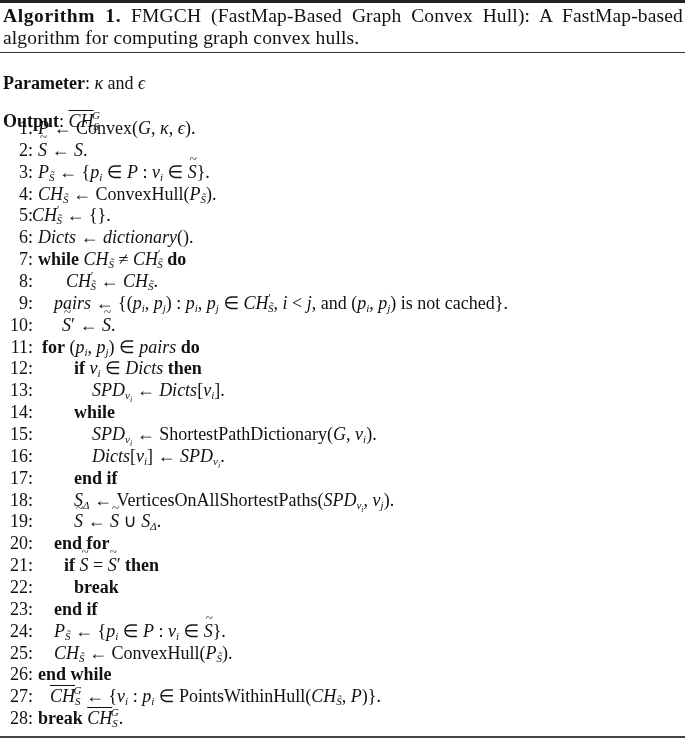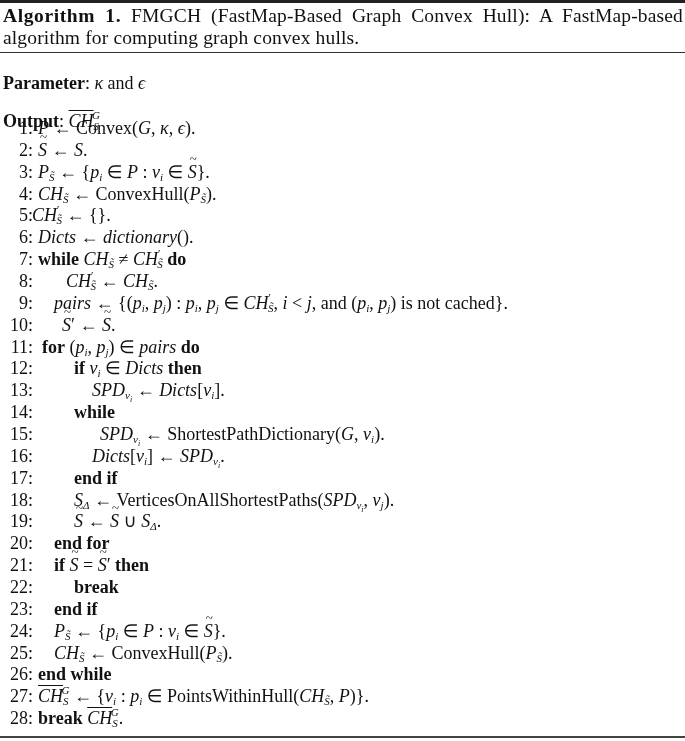--- a/index.html
+++ b/index.html
@@ -101,21 +101,21 @@
   <div class="line" style="top:379px">
       <span class="ln">13:</span>
       <span class="code" style="left:92px"><span class="m">SPD</span><sub class="m">v<sub style="font-size:8px">i</sub></sub> ← <span class="m">Dicts</span>[<span class="m">v</span><sub class="m">i</sub>].</span>
     </div>
   <div class="line" style="top:401px">
       <span class="ln">14:</span>
       <span class="code" style="left:74px"><span class="kw">while</span></span>
     </div>
   <div class="line" style="top:423px">
       <span class="ln">15:</span>
-      <span class="code" style="left:100px"><span class="m">SPD</span><sub class="m">v<sub style="font-size:8px">i</sub></sub> ← <span>ShortestPathDictionary</span>(<span class="m">G</span>, <span class="m">v</span><sub class="m">i</sub>).</span>
+      <span class="code" style="left:92px"><span class="m">SPD</span><sub class="m">v<sub style="font-size:8px">i</sub></sub> ← <span>ShortestPathDictionary</span>(<span class="m">G</span>, <span class="m">v</span><sub class="m">i</sub>).</span>
     </div>
   <div class="line" style="top:445px">
       <span class="ln">16:</span>
       <span class="code" style="left:92px"><span class="m">Dicts</span>[<span class="m">v</span><sub class="m">i</sub>] ← <span class="m">SPD</span><sub class="m">v<sub style="font-size:8px">i</sub></sub>.</span>
     </div>
   <div class="line" style="top:467px">
       <span class="ln">17:</span>
       <span class="code" style="left:74px"><span class="kw">end if</span></span>
     </div>
   <div class="line" style="top:489px">
@@ -125,21 +125,21 @@
   <div class="line" style="top:510px">
       <span class="ln">19:</span>
       <span class="code" style="left:74px"><span class="m tl">S</span> ← <span class="m tl">S</span> ∪ <span class="m">S</span><sub class="m">Δ</sub>.</span>
     </div>
   <div class="line" style="top:532px">
       <span class="ln">20:</span>
       <span class="code" style="left:54px"><span class="kw">end for</span></span>
     </div>
   <div class="line" style="top:554px">
       <span class="ln">21:</span>
-      <span class="code" style="left:54px"><span class="kw">if</span> <span class="m tl">S</span> = <span class="m tl">S</span>′ <span class="kw">then</span></span>
+      <span class="code" style="left:64px"><span class="kw">if</span> <span class="m tl">S</span> = <span class="m tl">S</span>′ <span class="kw">then</span></span>
     </div>
   <div class="line" style="top:576px">
       <span class="ln">22:</span>
       <span class="code" style="left:74px"><span class="kw">break</span></span>
     </div>
   <div class="line" style="top:598px">
       <span class="ln">23:</span>
       <span class="code" style="left:54px"><span class="kw">end if</span></span>
     </div>
   <div class="line" style="top:620px">
@@ -149,21 +149,21 @@
   <div class="line" style="top:642px">
       <span class="ln">25:</span>
       <span class="code" style="left:54px"><span class="m">CH</span><sub class="m">S̃</sub> ← <span>ConvexHull</span>(<span class="m">P</span><sub class="m">S̃</sub>).</span>
     </div>
   <div class="line" style="top:663px">
       <span class="ln">26:</span>
       <span class="code" style="left:38px"><span class="kw">end while</span></span>
     </div>
   <div class="line" style="top:685px">
       <span class="ln">27:</span>
-      <span class="code" style="left:38px"><span class="m ov">CH</span><sub class="m">S</sub><sup class="m" style="margin-left:-7px">G</sup> ← {<span class="m">v</span><sub class="m">i</sub> : <span class="m">p</span><sub class="m">i</sub> ∈ <span>PointsWithinHull</span>(<span class="m">CH</span><sub class="m">S̃</sub>, <span class="m">P</span>)}.</span>
+      <span class="code" style="left:50px"><span class="m ov">CH</span><sub class="m">S</sub><sup class="m" style="margin-left:-7px">G</sup> ← {<span class="m">v</span><sub class="m">i</sub> : <span class="m">p</span><sub class="m">i</sub> ∈ <span>PointsWithinHull</span>(<span class="m">CH</span><sub class="m">S̃</sub>, <span class="m">P</span>)}.</span>
     </div>
   <div class="line" style="top:707px">
       <span class="ln">28:</span>
       <span class="code" style="left:38px"><span class="kw">break</span> <span class="m ov">CH</span><sub class="m">S</sub><sup class="m" style="margin-left:-7px">G</sup>.</span>
     </div>
 
   <div class="rule-bot"></div>
 </div>
 
 </body></html>

